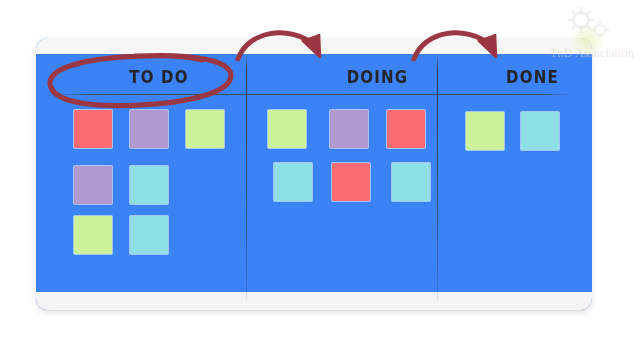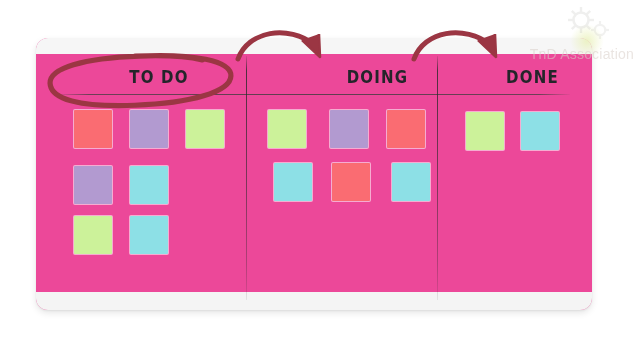--- a/index.html
+++ b/index.html
@@ -28,45 +28,45 @@
   #watermark .gears {
     position: absolute;
     top: 4px;
     left: 32px;
     opacity: .22;
   }
   #watermark .wm-text {
     position: absolute;
     top: 46px;
     right: 6px;
-    font-size: 14px;
+    font-size: 12px;
     letter-spacing: .2px;
     color: #d9cfc9;
     opacity: .55;
     white-space: nowrap;
-    font-family: Liberation Sans, sans-serif;
+    font-family: Liberation Serif, serif;
   }
   #watermark .glow {
     position: absolute;
     top: 24px;
     left: 40px;
     width: 34px;
     height: 34px;
     border-radius: 50%;
     background: radial-gradient(circle, rgba(232,240,180,.75) 0%, rgba(232,240,180,0) 70%);
   }
 
   
   #board {
     position: absolute;
     left: 36px;
     top: 38px;
     width: 556px;
     height: 272px;
-    background: #ec4899;
+    background: #3b82f6;
     border-radius: 12px;
     box-shadow: 0 3px 7px rgba(0,0,0,.10), 0 1px 2px rgba(0,0,0,.06);
     z-index: 2;
   }
   #board::before {   
     content: "";
     position: absolute;
     left: 0; right: 0; top: 0;
     height: 16px;
     background: #f6f6f6;

